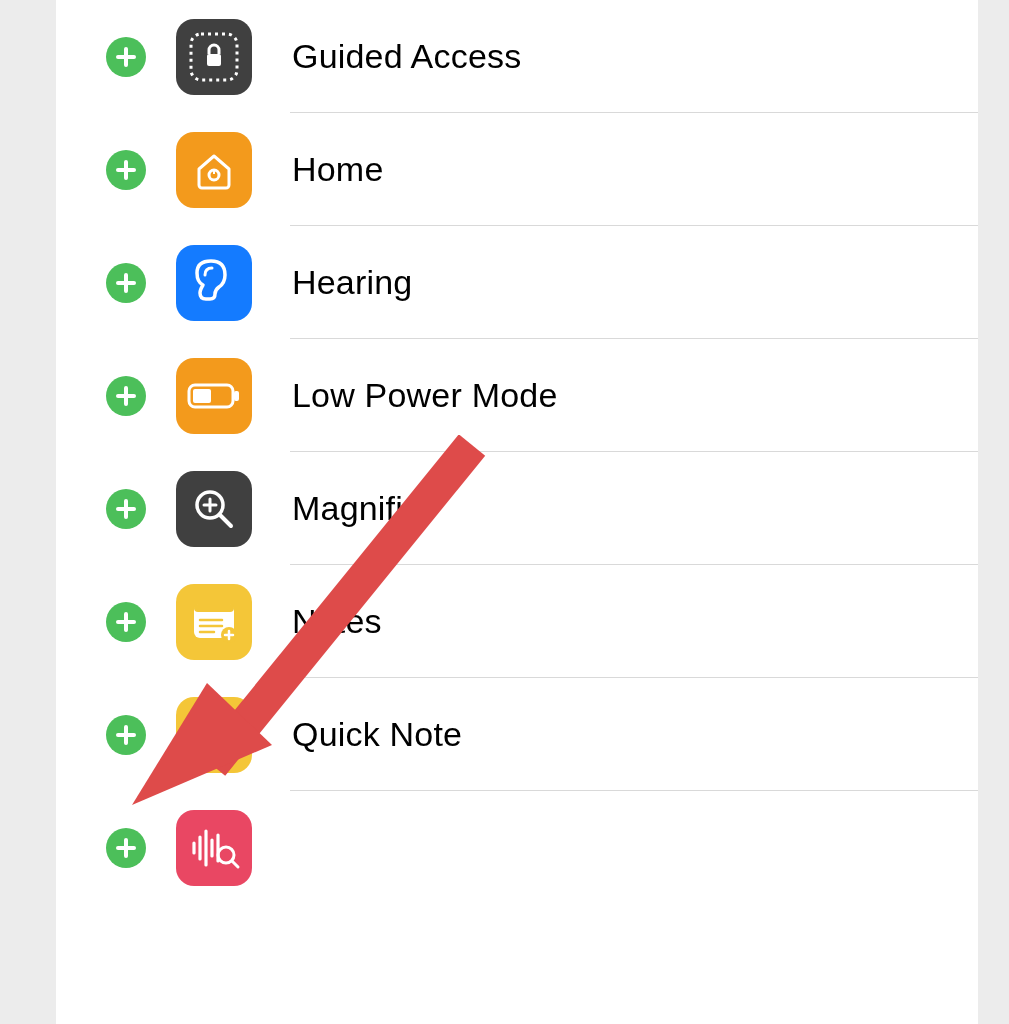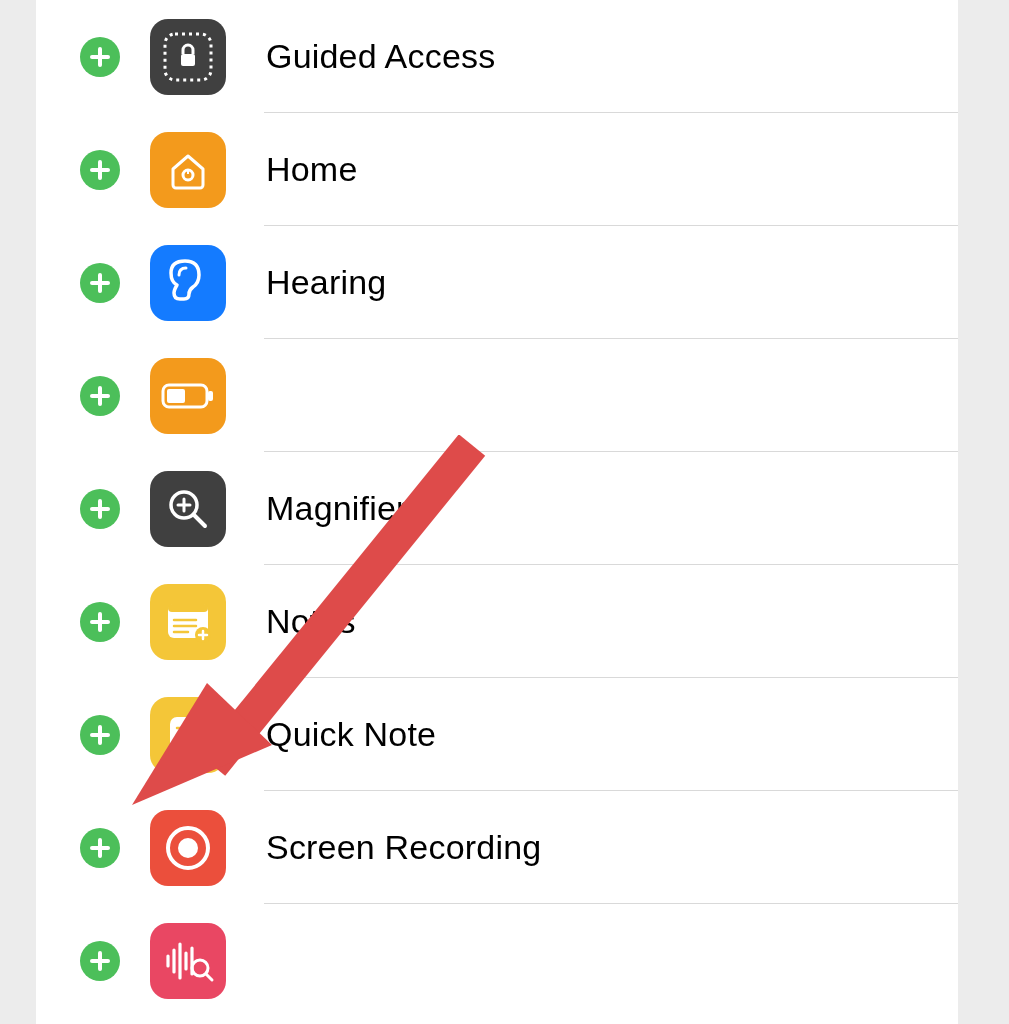--- a/index.html
+++ b/index.html
@@ -5,25 +5,26 @@
   * { box-sizing: border-box; margin: 0; padding: 0; }
   html, body { width: 1009px; height: 1024px; }
   body {
     font-family: -apple-system, "SF Pro Text", "Helvetica Neue", Arial, sans-serif;
     background: #ececec;
     overflow: hidden;
     position: relative;
   }
   .panel {
     position: absolute;
-    left: 36px;
+    left: 56px;
     top: 0;
     width: 922px;
     height: 1024px;
     background: #ffffff;
+    padding-left: 6px;
   }
   .list { width: 100%; }
   .row {
     display: flex;
     align-items: center;
     height: 113px;
     position: relative;
   }
   .add-btn {
     width: 40px; height: 40px;
@@ -135,20 +136,21 @@
 
     <div class="row">
       <div class="add-btn"></div>
       <div class="app-icon ic-lowpower">
         <svg width="58" height="34" viewBox="0 0 58 34">
           <rect x="4" y="6" width="44" height="22" rx="6" fill="none" stroke="#fff" stroke-width="3"></rect>
           <rect x="49" y="12" width="5" height="10" rx="2" fill="#fff"></rect>
           <rect x="8" y="10" width="18" height="14" rx="2" fill="#fff"></rect>
         </svg>
       </div>
+      <div class="label">Low Power Mode</div>
       <div class="divider"></div>
     </div>
 
     <div class="row">
       <div class="add-btn"></div>
       <div class="app-icon ic-magnifier">
         <svg width="50" height="50" viewBox="0 0 50 50">
           <circle cx="21" cy="21" r="13" fill="none" stroke="#fff" stroke-width="3.5"></circle>
           <line x1="31" y1="31" x2="42" y2="42" stroke="#fff" stroke-width="4" stroke-linecap="round"></line>
           <line x1="15" y1="21" x2="27" y2="21" stroke="#fff" stroke-width="3" stroke-linecap="round"></line>
@@ -184,31 +186,20 @@
           <rect x="6" y="6" width="36" height="36" rx="7" fill="#fff"></rect>
           <line x1="13" y1="17" x2="35" y2="17" stroke="#f4c638" stroke-width="2.5" stroke-linecap="round"></line>
           <line x1="13" y1="24" x2="35" y2="24" stroke="#f4c638" stroke-width="2.5" stroke-linecap="round"></line>
           <line x1="13" y1="31" x2="26" y2="31" stroke="#f4c638" stroke-width="2.5" stroke-linecap="round"></line>
         </svg>
       </div>
       <div class="label">Quick Note</div>
       <div class="divider"></div>
     </div>
 
-    <div class="row">
-      <div class="add-btn"></div>
-      <div class="app-icon ic-screenrec">
-        <svg width="52" height="52" viewBox="0 0 52 52">
-          <circle cx="26" cy="26" r="20" fill="none" stroke="#fff" stroke-width="4"></circle>
-          <circle cx="26" cy="26" r="10" fill="#fff"></circle>
-        </svg>
-      </div>
-      <div class="label">Screen Recording</div>
-      <div class="divider"></div>
-    </div>
 
     <div class="row">
       <div class="add-btn"></div>
       <div class="app-icon ic-soundrec">
         <svg width="56" height="50" viewBox="0 0 56 50">
           <g stroke="#fff" stroke-width="3.2" stroke-linecap="round">
             <line x1="8" y1="20" x2="8" y2="30"></line>
             <line x1="14" y1="14" x2="14" y2="36"></line>
             <line x1="20" y1="8" x2="20" y2="42"></line>
             <line x1="26" y1="17" x2="26" y2="33"></line>

